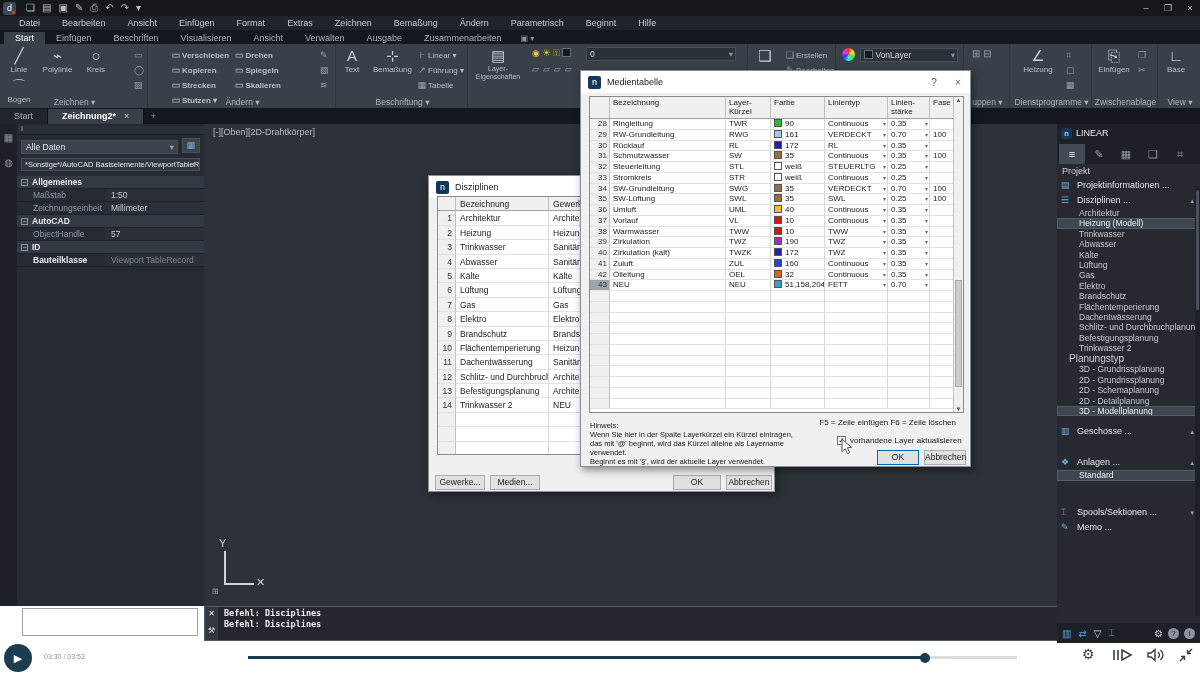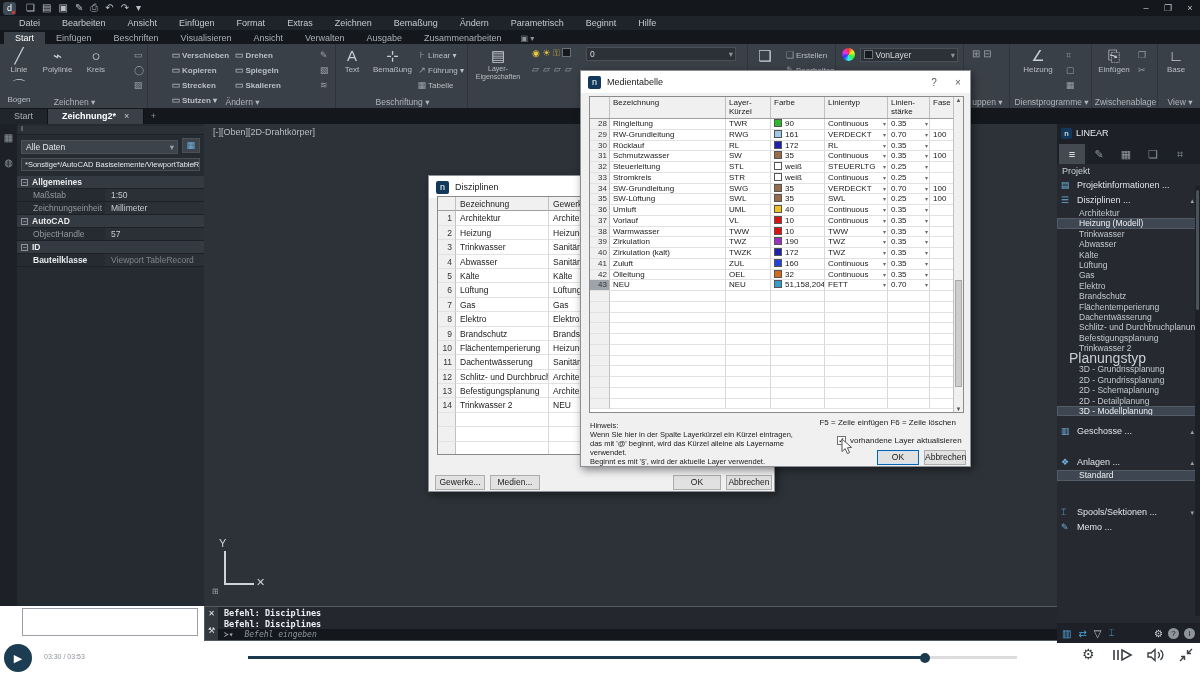--- a/index.html
+++ b/index.html
@@ -114,21 +114,21 @@
            margin:0 4px 0 4px;border-radius:2px;}
   .sb-tabs{display:flex;height:22px;background:#1d2127;align-items:flex-end;padding-left:2px;gap:1px;}
   .sb-tab{width:26px;height:20px;line-height:20px;text-align:center;color:#8f969e;font-size:11px;cursor:pointer;}
   .sb-tab.active{background:#434a52;color:#fff;}
   .sb-section{height:14px;line-height:14px;padding-left:5px;color:#ccd1d6;font-size:9px;}
   .sb-header{position:relative;height:15px;line-height:15px;padding-left:20px;color:#e0e4e8;font-size:9px;cursor:pointer;}
   .sb-header .hic{position:absolute;left:4px;top:0;width:12px;color:#6fb1e0;font-size:9px;}
   .sb-header .har{position:absolute;right:6px;top:0;color:#9aa0a6;font-size:7px;}
   .sb-item{height:10.4px;line-height:10.4px;padding-left:22px;white-space:nowrap;overflow:hidden;cursor:pointer;font-size:8.5px;}
   .sb-item.sel{background:#3e4651;color:#eef1f4;outline:1px solid #525b66;outline-offset:-1px;}
-  .sb-plain{height:11px;line-height:11px;padding-left:12px;color:#ccd1d6;font-size:14px;}
+  .sb-plain{height:11px;line-height:11px;padding-left:12px;color:#ccd1d6;font-size:10px;}
   .sb-gap{height:8px;}
   .sb-bottom{position:absolute;left:0;bottom:0;width:100%;height:20px;background:#1d2127;display:flex;
              align-items:center;padding:0 5px;gap:7px;font-size:10px;}
   .sb-bottom .blue{color:#4da3dc;cursor:pointer;}
   .sb-bottom .wt{color:#cfd4d9;cursor:pointer;}
   .sb-bottom .right{margin-left:auto;display:flex;gap:5px;}
   .sb-bottom .circ{width:11px;height:11px;border-radius:50%;background:#8d949b;color:#1d2127;font-size:8px;
                    line-height:11px;text-align:center;cursor:pointer;}
   .sb-scroll{position:absolute;right:0;top:62px;width:5px;height:430px;background:#1d2127;}
   .sb-scroll i{position:absolute;left:1px;top:4px;width:3px;height:120px;background:#4a525c;border-radius:2px;}
@@ -429,24 +429,20 @@
   </div>
 
   <div class="cmdwin">
     <div class="cmd-side">
       <div>✕</div>
       <div>⚒</div>
     </div>
     <div class="cmd-main">
       <div class="cmd-line">Befehl: Disciplines</div>
       <div class="cmd-line">Befehl: Disciplines</div>
-      <div class="cmd-prompt">
-        <span class="pic">≻▾</span>
-        <span>Befehl eingeben</span>
-      </div>
     </div>
   </div>
 
   <div class="whitebox-area">
     <div class="bx"></div>
   </div>
 
   <div class="sidebar">
     <div class="sb-title">
       <span class="sb-logo">n</span>

